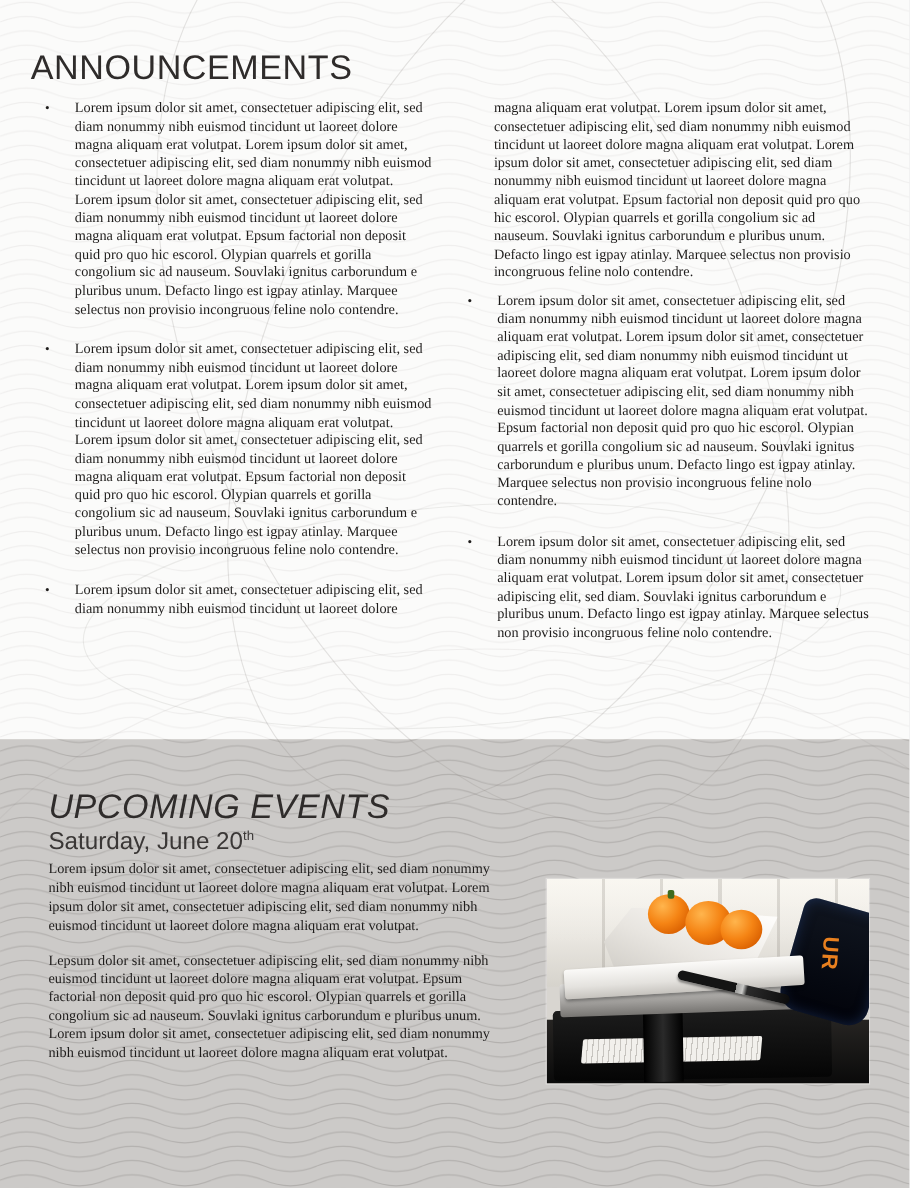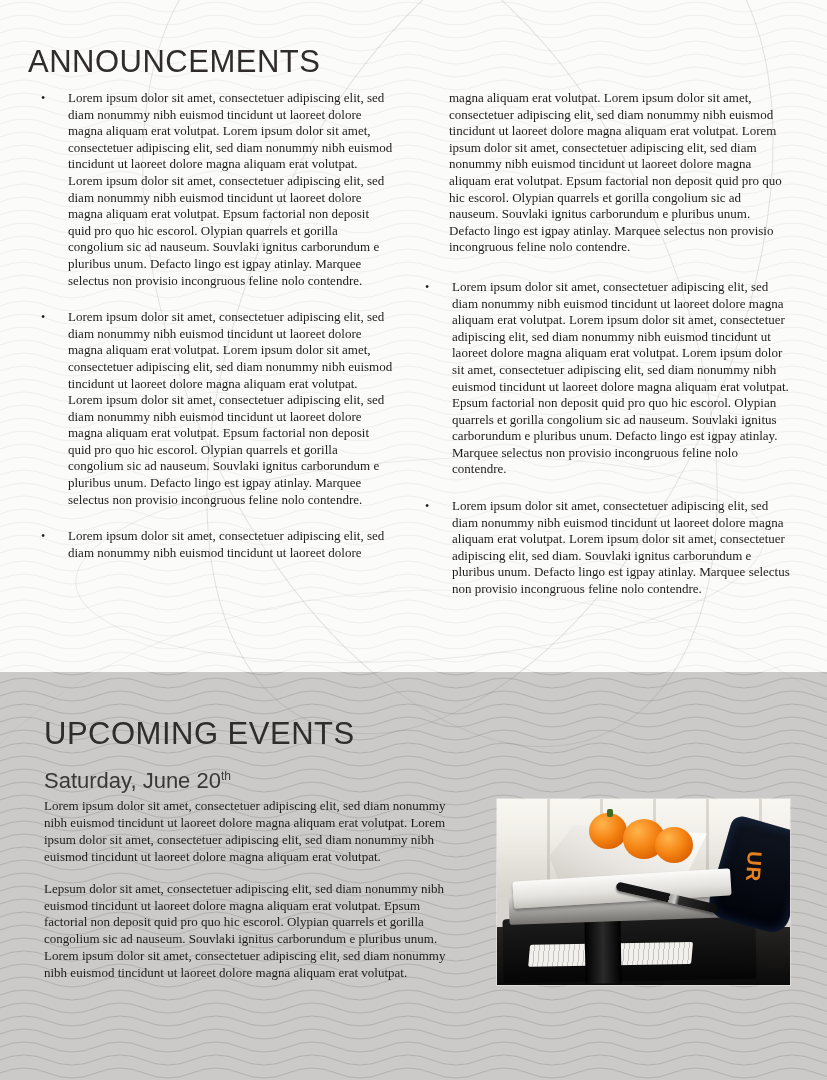--- a/index.html
+++ b/index.html
@@ -32,24 +32,24 @@
   .columns {
     position:absolute; left:38px; top:90px; width:754px; z-index:2;
     display:flex; gap:28px;
   }
   .col { font-size:13px; line-height:16.6px; color:#1e1c1b; }
   .col-left  { width:356px; }
   .col-right { width:370px; }
   .bullet-item { display:flex; margin:0 0 20px 0; }
   .bullet-item .marker { flex:none; width:27px; padding-left:3px; font-size:12px; }
   .bullet-item p { margin:0; }
-  .continuation { margin:0 0 23px 0; padding-left:27px; }
+  .continuation { margin:0 0 9px 0; padding-left:27px; }
   
   .events { position:absolute; left:44px; top:716px; width:740px; z-index:2; }
-  .events .section-title { margin-bottom:16px; }
+  .events .section-title { margin-bottom:0;font-style:italic; }
   .event-date {
     font-family:"Liberation Sans", sans-serif; font-weight:400;
     font-size:22px; color:#3a3736; margin:0 0 4px 0;
   }
   .event-date sup { font-size:12px; }
   .event-text {
     width:414px; margin:0 0 15px 0;
     font-size:13px; line-height:16.9px; color:#1e1c1b;
   }
   

